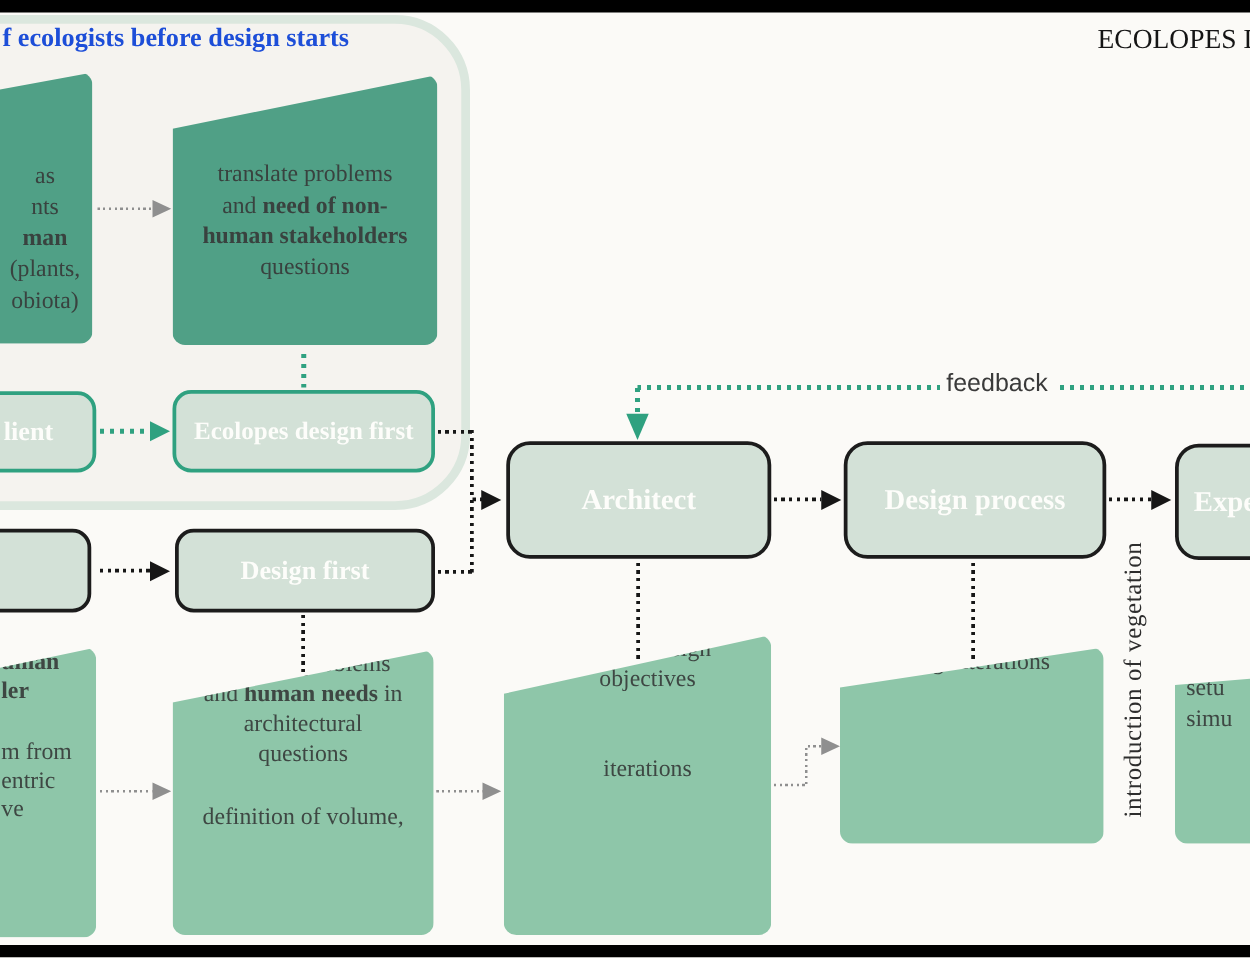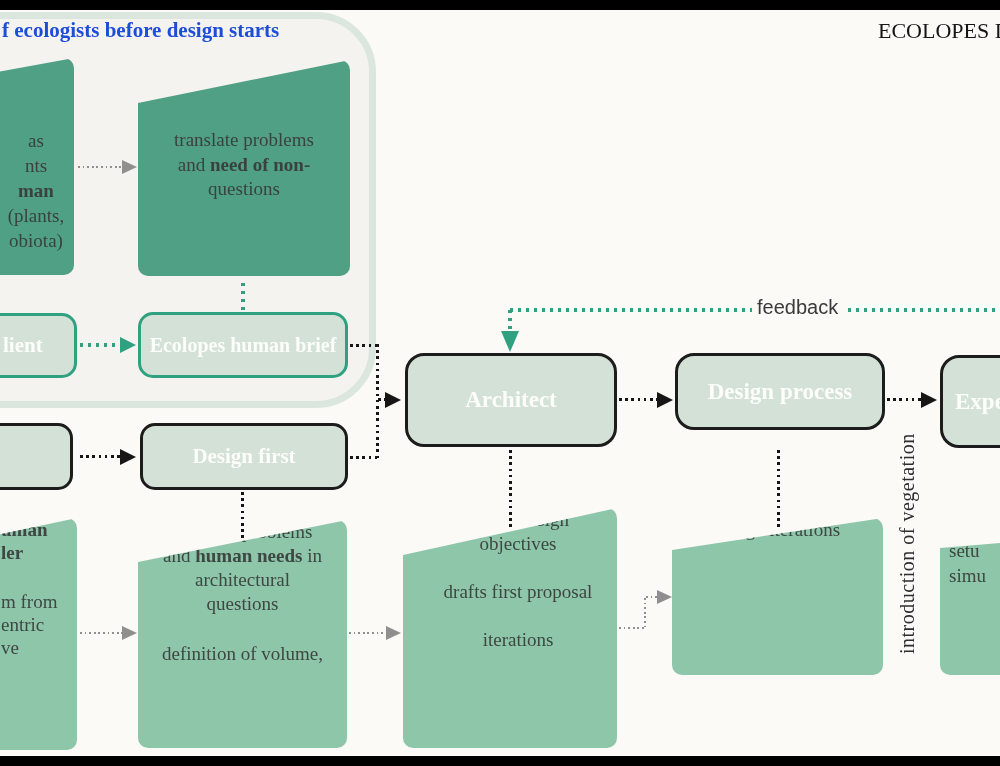--- a/index.html
+++ b/index.html
@@ -55,21 +55,21 @@
   .pill{border-radius:15px;background:#d3e1d7;color:#fdfdfa;font-weight:bold;
     display:flex;align-items:center;justify-content:center;}
   .pill.green{border:3px solid #2fa180;}
   .pill.black{border:3px solid #1c1c1c;}
   #client-box{left:-95px;top:313px;width:172px;height:65px;font-size:21px;justify-content:flex-start;}
   #client-box .cl{padding-left:95px;}
   #ecolopes-box{left:138px;top:312px;width:210px;height:66px;font-size:20px;}
   #predesign-box{left:-95px;top:423px;width:168px;height:67px;}
   #design-brief-box{left:140px;top:423px;width:208px;height:67px;font-size:21px;}
   #architect-box{left:405px;top:353px;width:212px;height:94px;font-size:23px;border-radius:19px;}
-  #design-process-box{left:675px;top:353px;width:210px;height:77px;font-size:23px;border-radius:19px;}
+  #design-process-box{left:675px;top:353px;width:210px;height:94px;font-size:23px;border-radius:19px;}
   #experiment-box{left:940px;top:355px;width:122px;height:93px;font-size:23px;border-radius:19px;justify-content:flex-start;}
   #experiment-box .cl{padding-left:12px;}
   
   .dbh{height:3px;background:repeating-linear-gradient(90deg,#161616 0 2.6px,transparent 2.6px 6.2px);}
   .dbv{width:3px;background:repeating-linear-gradient(180deg,#161616 0 2.6px,transparent 2.6px 6.2px);}
   .dgh{height:3.5px;background:repeating-linear-gradient(90deg,#2fa180 0 3.2px,transparent 3.2px 8px);}
   .dgv{width:3.5px;background:repeating-linear-gradient(180deg,#2fa180 0 3.2px,transparent 3.2px 8px);}
   .dyh{height:2px;background:repeating-linear-gradient(90deg,#8f8f8f 0 1.8px,transparent 1.8px 4.6px);}
   .dyv{width:2px;background:repeating-linear-gradient(180deg,#8f8f8f 0 1.8px,transparent 1.8px 4.6px);}
   
@@ -101,29 +101,30 @@
     <span class="ln">nts</span>
     <span class="ln"><b>man</b></span>
     <span class="ln">(plants,</span>
     <span class="ln">obiota)</span>
   </div>
 </div>
 <div class="abs trap" id="nonhuman-box">
   <div class="txt">
     <span class="ln">translate problems</span>
     <span class="ln"><span>and </span><b>need of non-</b></span>
+    <span class="ln"><b>human stakeholders</b></span>
     <span class="ln">questions</span>
   </div>
 </div>
 
 <div class="abs pill green" id="client-box">
   <span class="cl">lient</span>
 </div>
 <div class="abs pill green" id="ecolopes-box">
-  <span>Ecolopes human brief</span>
+  <span>Ecolopes design first</span>
 </div>
 <div class="abs pill black" id="predesign-box"></div>
 <div class="abs pill black" id="design-brief-box">
   <span>Design first</span>
 </div>
 <div class="abs pill black" id="architect-box">
   <span>Architect</span>
 </div>
 <div class="abs pill black" id="design-process-box">
   <span>Design process</span>
@@ -150,21 +151,20 @@
     <span class="ln">questions</span>
     <span class="ln sp"></span>
     <span class="ln">definition of volume,</span>
   </div>
 </div>
 <div class="abs trap2" id="define-box">
   <div class="txt">
     <span class="ln">define design</span>
     <span class="ln">objectives</span>
     <span class="ln spx"></span>
-    <span class="ln">drafts first proposal</span>
     <span class="ln spx"></span>
     <span class="ln">iterations</span>
   </div>
 </div>
 <div class="abs trap2" id="iterations-box">
   <div class="txt">design iterations</div>
 </div>
 <div class="abs trap2" id="setup-box">
   <div class="txt">
     <span class="ln">setu</span>

